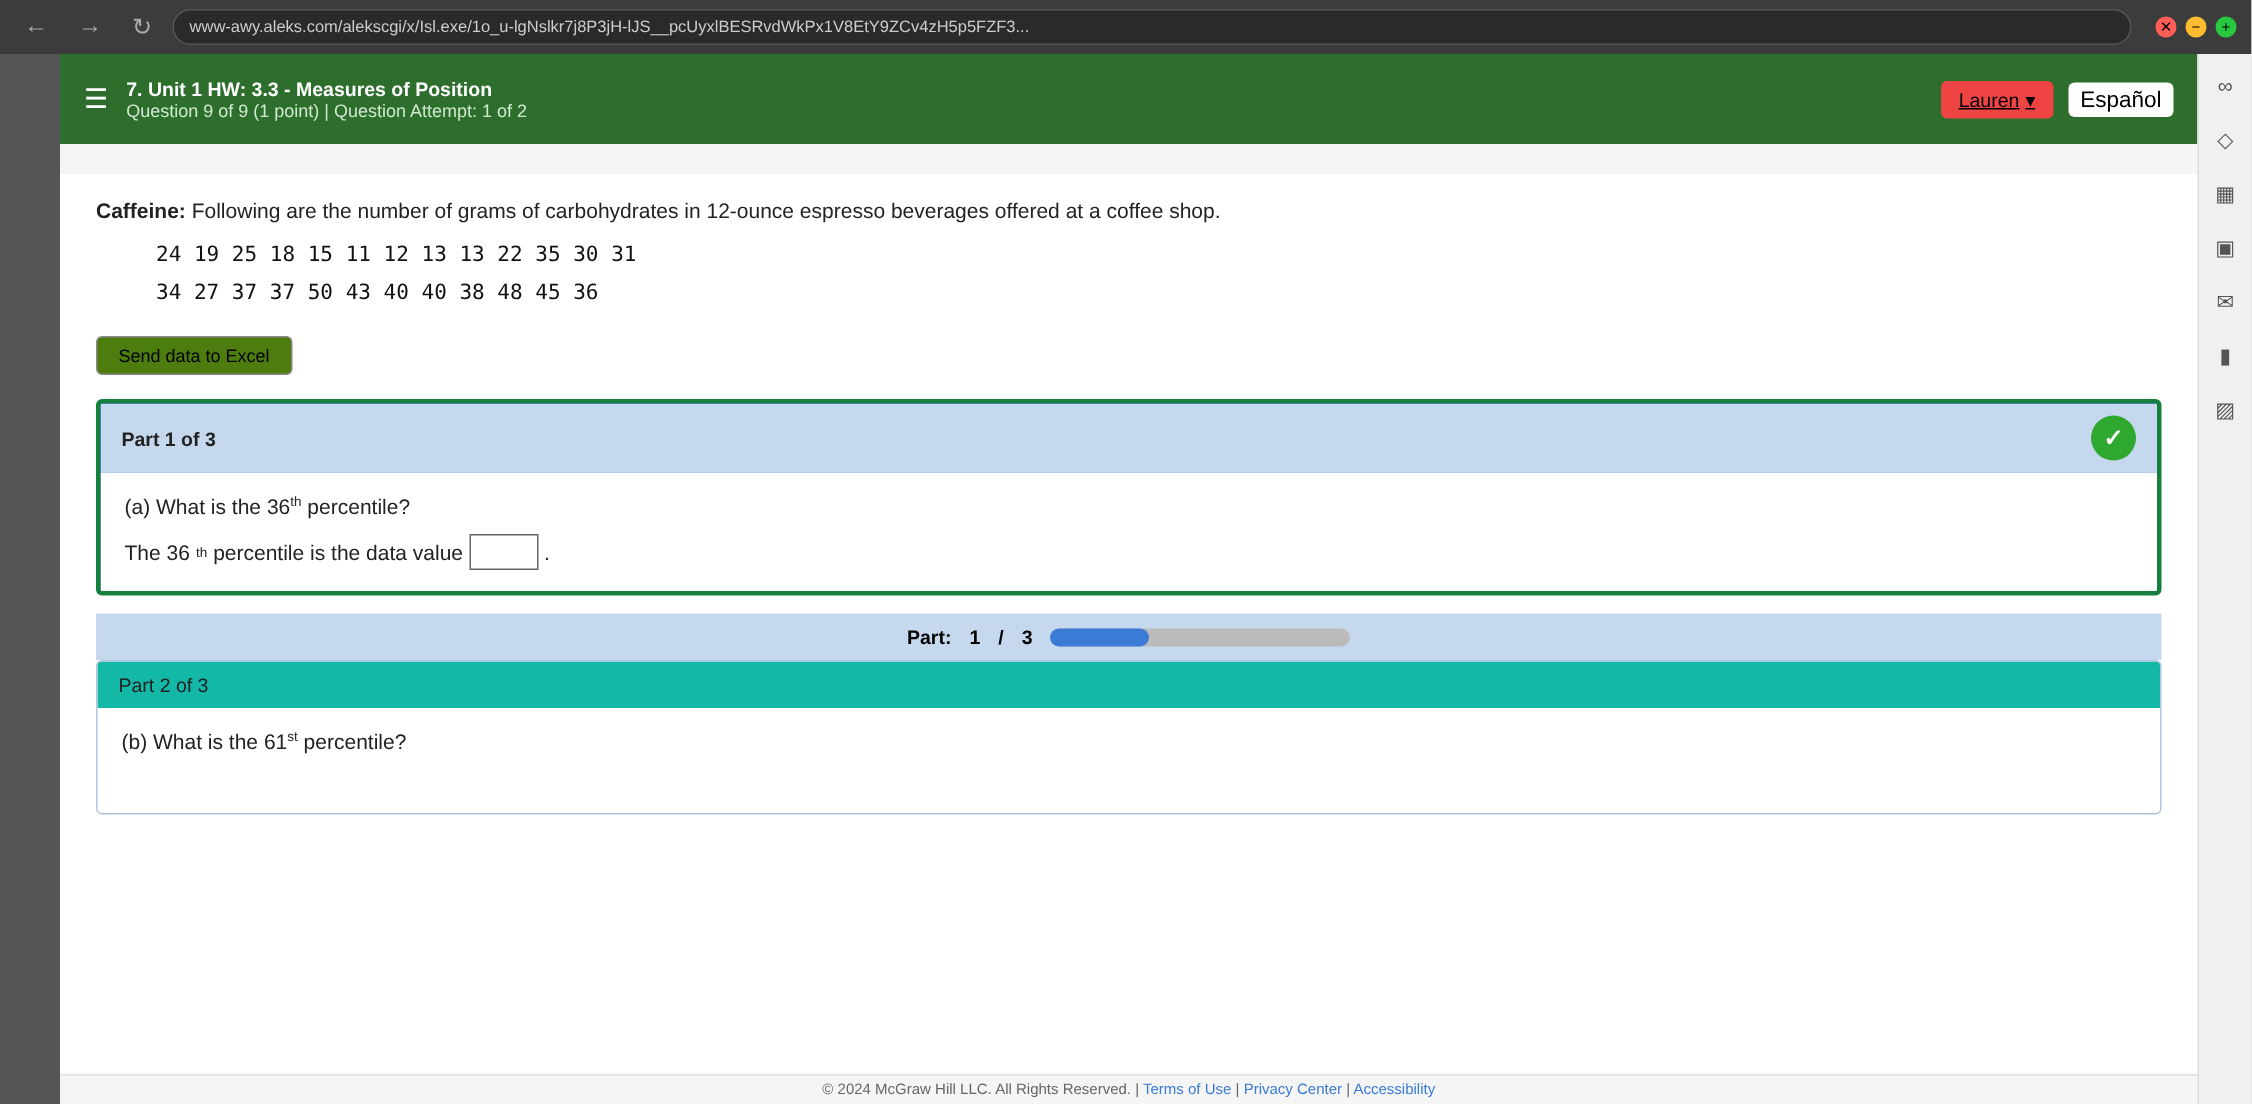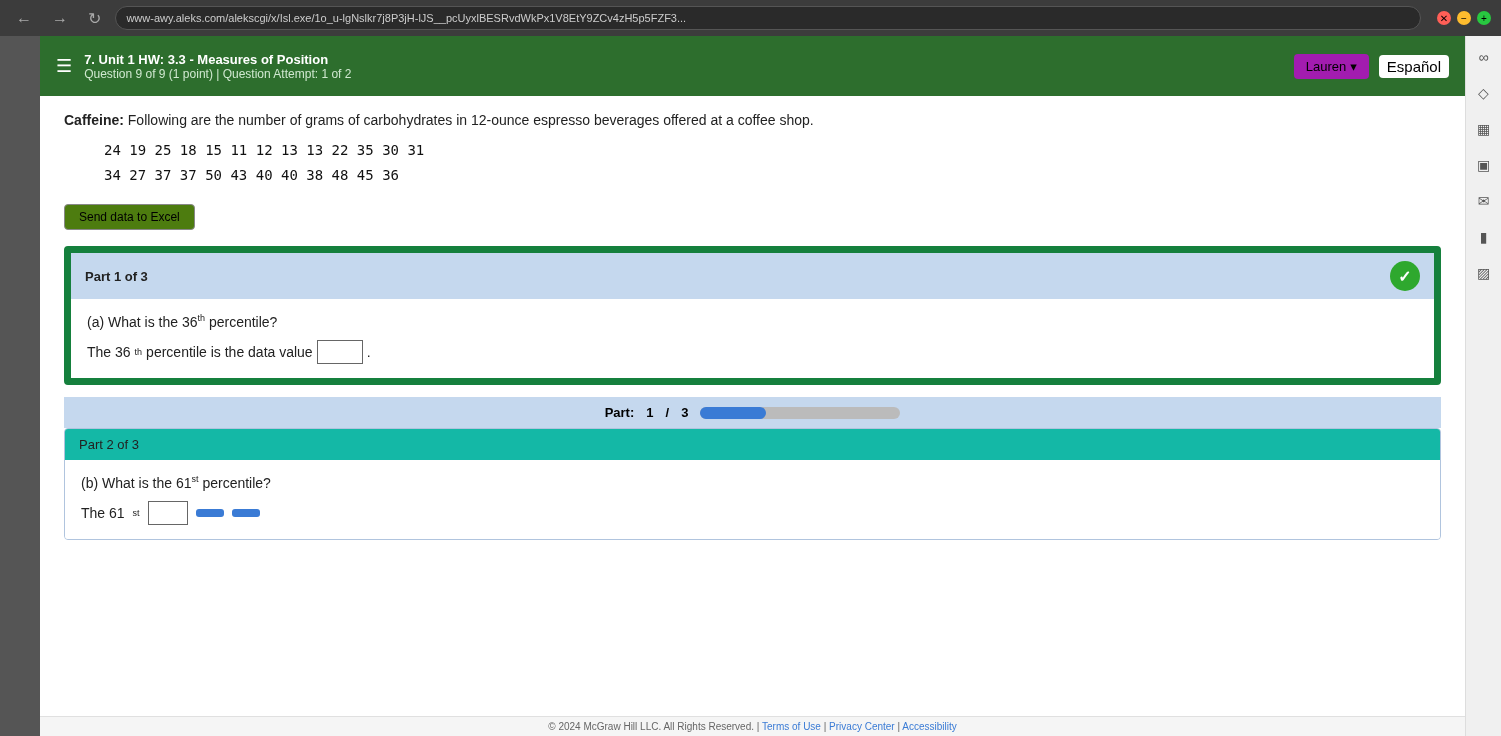--- a/index.html
+++ b/index.html
@@ -106,46 +106,48 @@
     .header-title-block .question-info {
       font-size: 12px;
       color: #d0e8d0;
     }
     .header-right {
       display: flex;
       align-items: center;
       gap: 10px;
     }
     .user-button {
-      background: #a21caf;
+      background: #ef4444;
       border: none;
       border-radius: 4px;
       padding: 5px 12px;
       font-size: 13px;
       cursor: pointer;
       display: flex;
       align-items: center;
       gap: 4px;
+      text-decoration: underline;
     }
     .espanol-button {
       background: white;
       border: none;
       border-radius: 4px;
       padding: 3px 8px;
       font-size: 15px;
       cursor: pointer;
     }
 
     
     .scroll-area {
       flex: 1;
       overflow-y: auto;
       background: white;
       padding: 16px 24px;
       position: relative;
+      margin-top: 20px;
     }
 
     
     .question-label {
       font-weight: bold;
       font-size: 14px;
       margin-bottom: 10px;
       color: #222;
     }
     .question-label span {
@@ -165,21 +167,21 @@
       border: 1px solid #888;
       border-radius: 4px;
       padding: 5px 14px;
       font-size: 12px;
       cursor: pointer;
       margin: 0 0 16px 0;
     }
 
     
     .part-section {
-      border: 7px solid #15803d;
+      border: 3px solid #15803d;
       border-radius: 4px;
       margin-bottom: 12px;
       background: #1d4ed8;
       overflow: hidden;
     }
     .part-header {
       background: #c5d8ee;
       padding: 8px 14px;
       font-size: 13px;
       font-weight: bold;
@@ -468,27 +470,20 @@
         </div>
       </div>
 
       
       <div class="part2-section">
         <div class="part2-header">Part 2 of 3</div>
         <div class="part2-body">
           <div>
             <span>(b) What is the 61</span><sup>st</sup><span> percentile?</span>
           </div>
-          <div class="part2-answer-row">
-            <span>The 61</span>
-              <sup>st</sup>
-            <input class="answer-input-empty" type="text" style="">
-            <button class="blue-btn"></button>
-            <button class="blue-btn"></button>
-          </div>
         </div>
       </div>
 
     </div>
 
 
     <div class="footer-text">
       <span>© 2024 McGraw Hill LLC. All Rights Reserved.</span>
       <span>|</span>
       <a href="#">Terms of Use</a>

